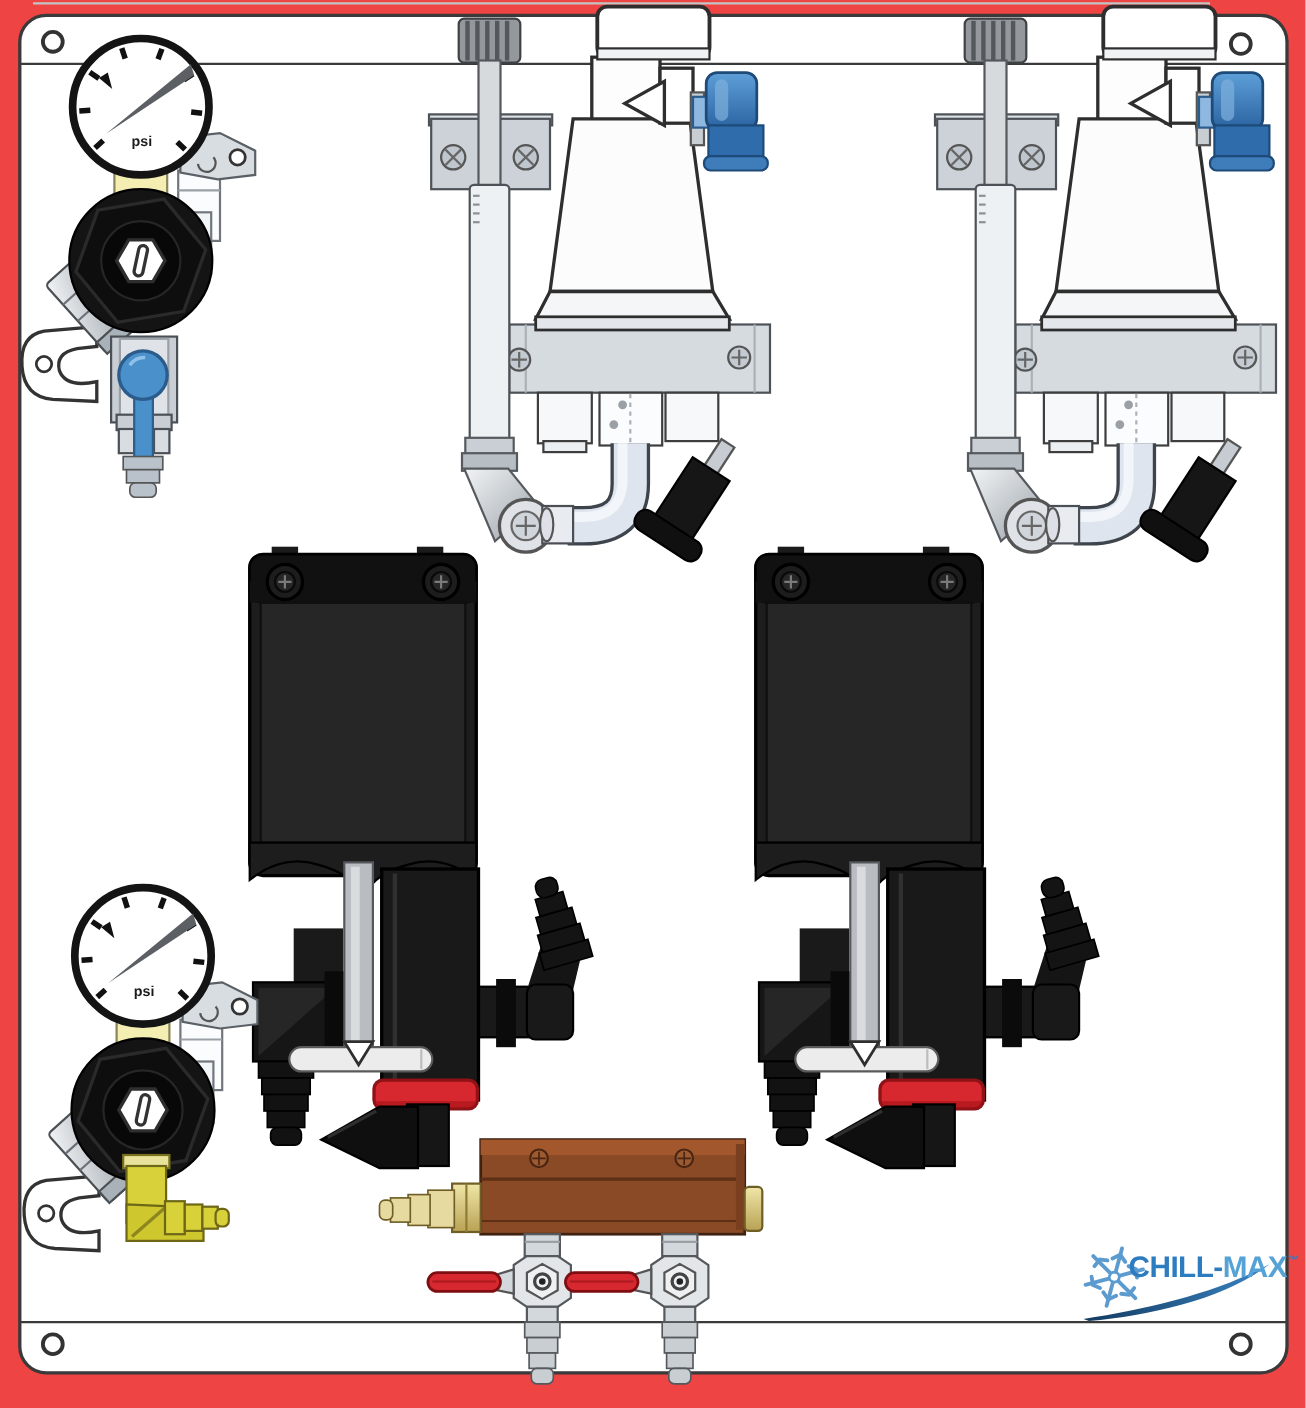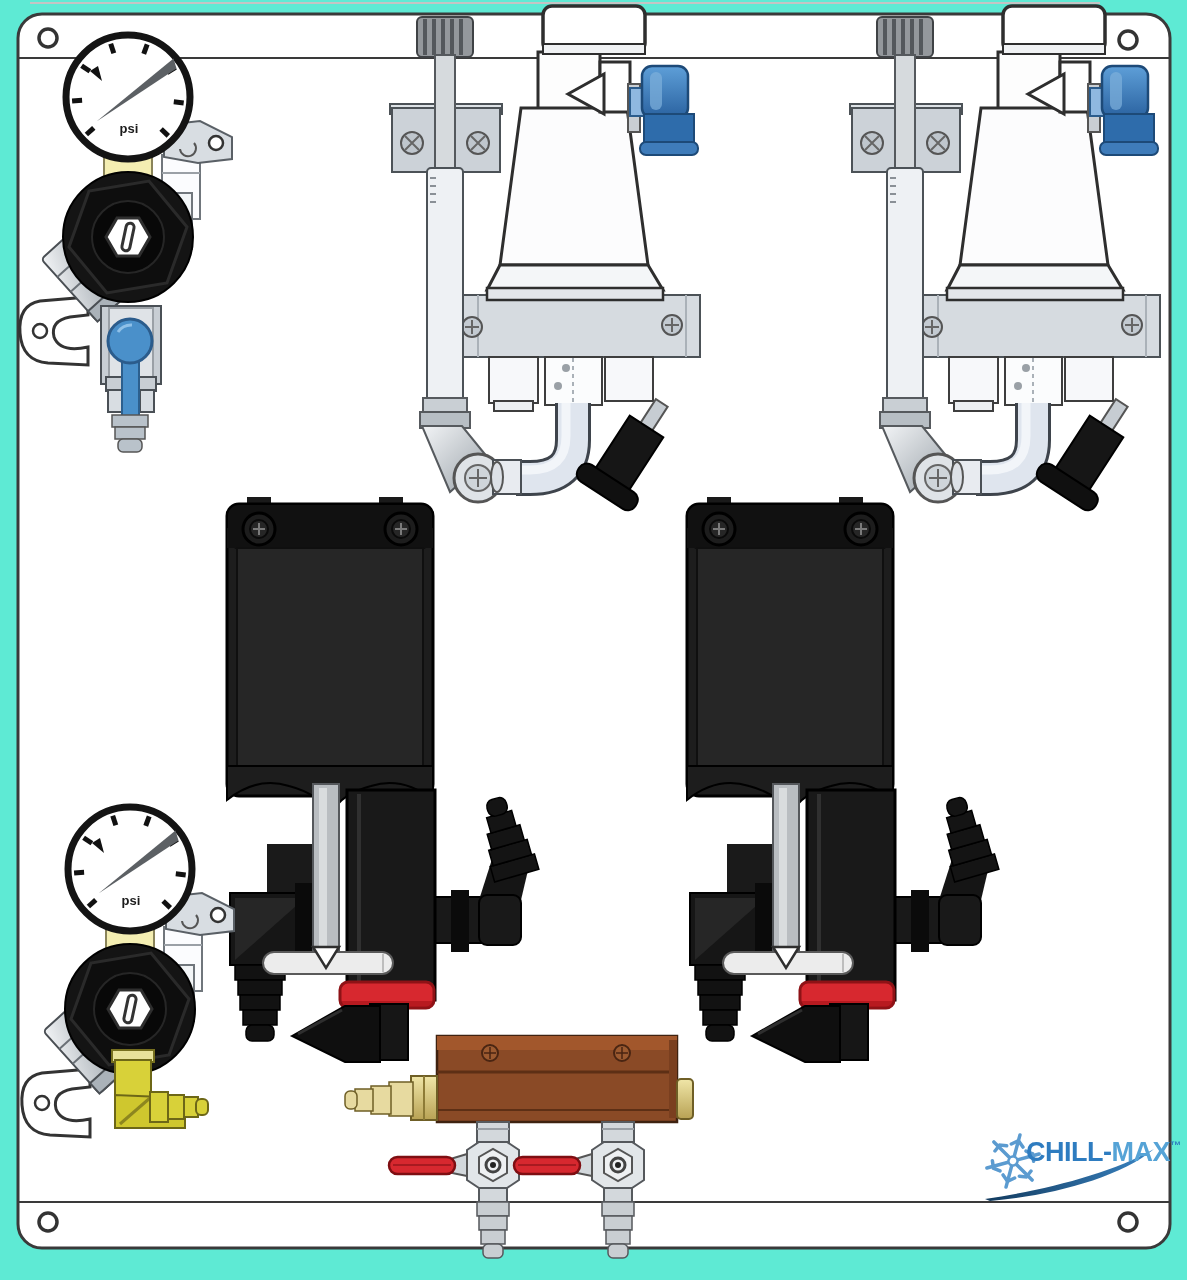--- a/index.html
+++ b/index.html
@@ -1,16 +1,16 @@
 <!DOCTYPE html>
 <html><head>
 <meta charset="utf-8">
 <style>
   html,body{margin:0;padding:0;background:#ffffff;}
-  .stage{width:1187px;height:1280px;position:relative;background:#5eead4;overflow:hidden;}
+  .stage{width:1187px;height:1280px;position:relative;background:#ef4444;overflow:hidden;}
   svg{display:block;}
   text{font-family:"Liberation Sans", sans-serif;}
   .psi{font-size:13px;font-weight:600;fill:#1b1b1b;}
   .logo-t{font-size:27px;font-weight:700;letter-spacing:-0.5px;}
 </style>
 </head>
 <body>
 
 <div class="stage">
 <svg width="1187" height="1280" viewBox="0 0 1187 1280" xmlns="http://www.w3.org/2000/svg">

